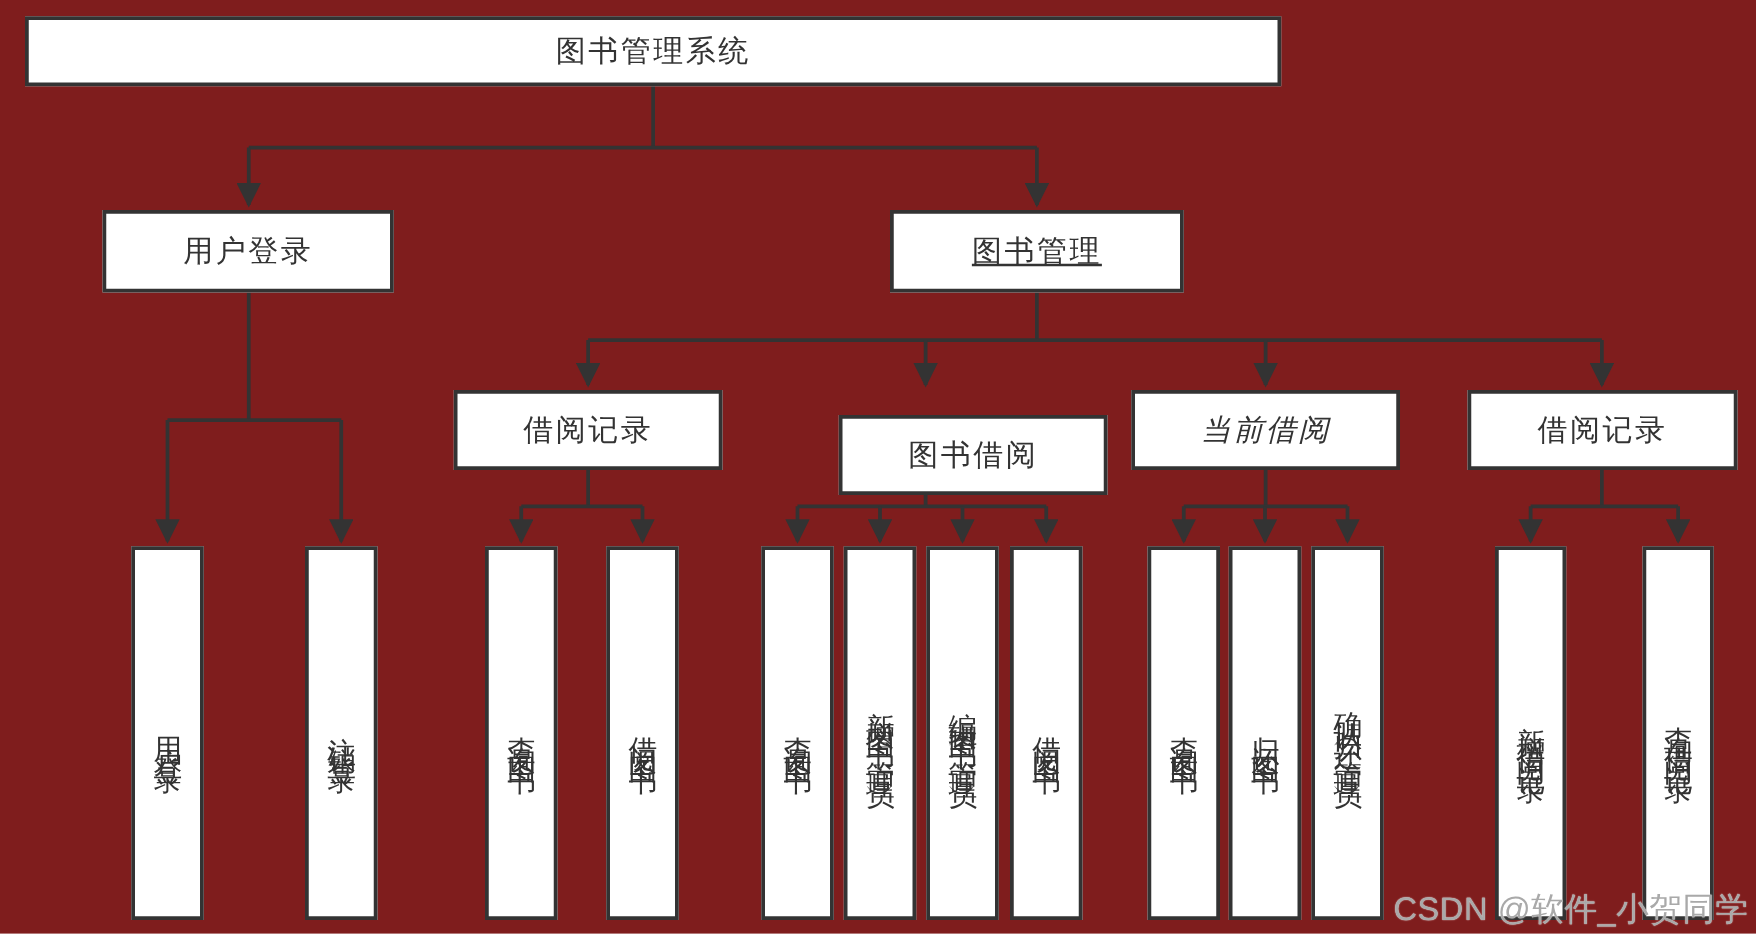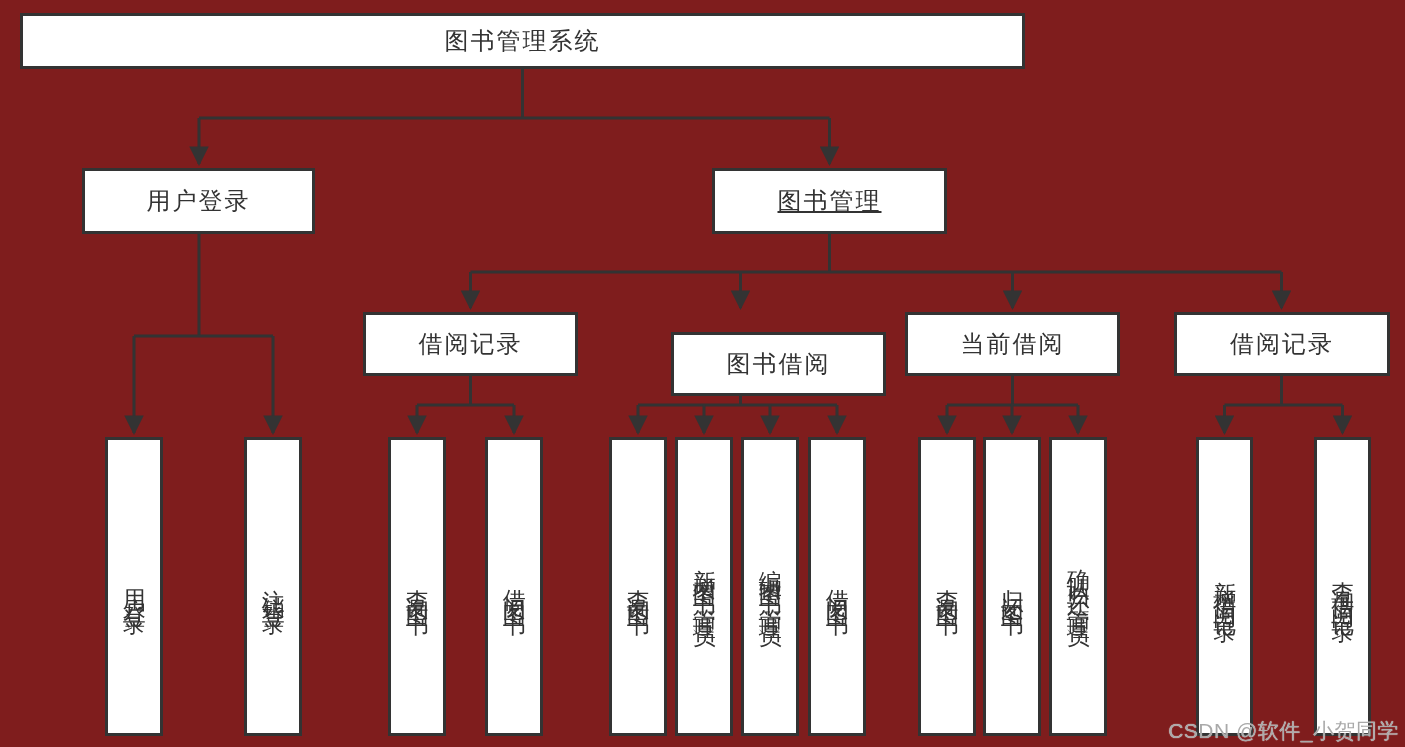--- a/index.html
+++ b/index.html
@@ -34,21 +34,21 @@
     writing-mode: vertical-rl;
     font-size: 23px;
     letter-spacing: 8px;
     line-height: 1.2;
     white-space: normal;
   }
   .watermark {
     position: absolute;
     right: 6px;
     bottom: 2px;
-    font-size: 21px;
+    font-size: 26px;
     letter-spacing: 0.5px;
     color: #a9a9a9;
     z-index: 5;
     text-shadow: 0 0 1px #ffffff;
   }
 </style>
 </head>
 <body>
 
 <div class="canvas">
@@ -103,21 +103,21 @@
     </g>
   </svg>
 
   <div class="node" style="left:20px; top:13px; width:1005px; height:56px;">图书管理系统</div>
 
   <div class="node" style="left:82px; top:168px; width:233px; height:66px;">用户登录</div>
   <div class="node" style="left:712px; top:168px; width:235px; height:66px;text-decoration:underline;">图书管理</div>
 
   <div class="node" style="left:363px; top:312px; width:215px; height:64px;">借阅记录</div>
   <div class="node" style="left:671px; top:312px; width:215px; height:64px;margin-top:20px;">图书借阅</div>
-  <div class="node" style="left:905px; top:312px; width:215px; height:64px;">当前借阅</div>
+  <div class="node" style="left:905px; top:312px; width:215px; height:64px;font-style:italic;">当前借阅</div>
   <div class="node" style="left:1174px; top:312px; width:216px; height:64px;">借阅记录</div>
 
   <div class="node leaf" style="left:105px; top:437px; width:58px; height:299px;">用户登录</div>
   <div class="node leaf" style="left:244px; top:437px; width:58px; height:299px;">注销登录</div>
 
   <div class="node leaf" style="left:388px; top:437px; width:58px; height:299px;">查询图书</div>
   <div class="node leaf" style="left:485px; top:437px; width:58px; height:299px;">借阅图书</div>
 
   <div class="node leaf" style="left:609px; top:437px; width:58px; height:299px;">查询图书</div>
   <div class="node leaf" style="left:675px; top:437px; width:58px; height:299px;">新增图书（管理员）</div>

